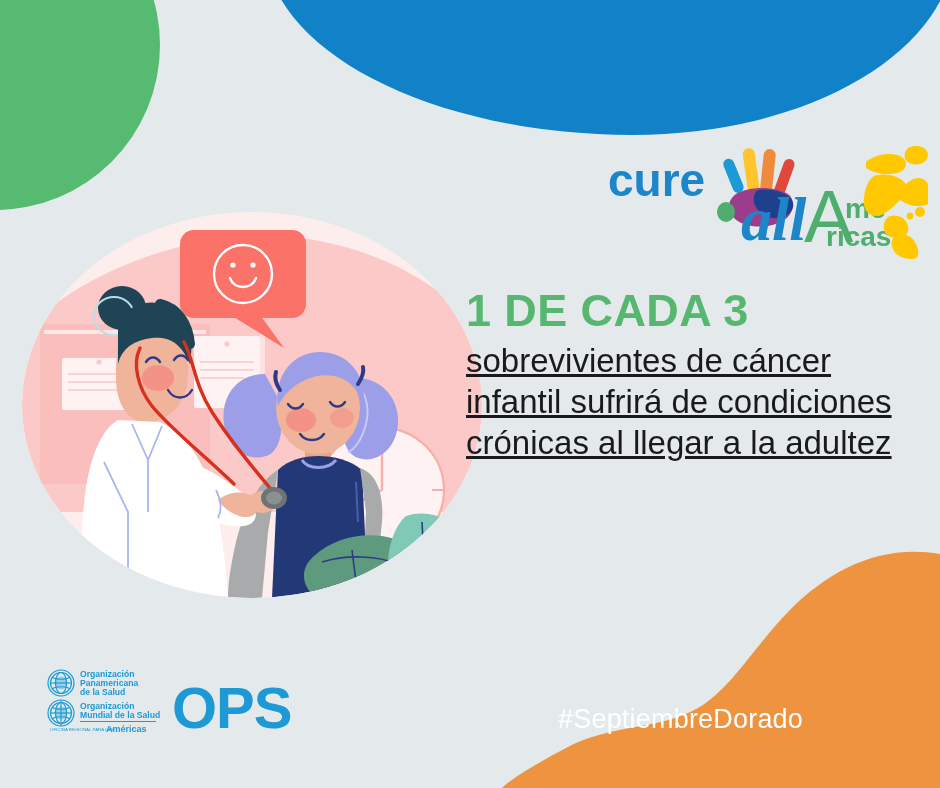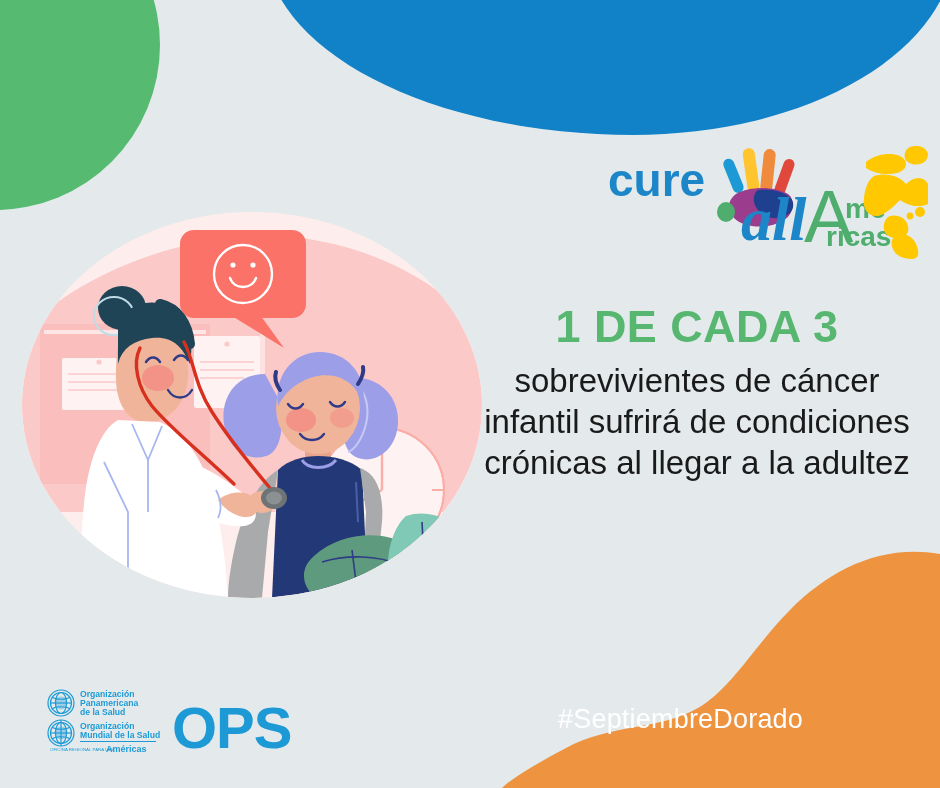--- a/index.html
+++ b/index.html
@@ -36,36 +36,37 @@
   #illus svg{display:block;width:460px;height:386px;}
 
   
   #logo-cureall{
     position:absolute;left:608px;top:142px;width:320px;height:118px;
   }
   #logo-cureall svg{display:block;}
 
   
   #copy{
-    position:absolute;left:466px;top:304px;width:462px;
-    text-align:center;
+    position:absolute;left:466px;top:288px;width:462px;
+    text-align:left;
   }
   #headline{
     font-size:45px;font-weight:bold;color:#57B770;
     letter-spacing:.4px;line-height:1.0;margin:0 0 8px 0;
     white-space:nowrap;
   }
   #subhead{
-    font-size:33px;color:#1A1A1A;line-height:1.24;margin:12px;
+    font-size:33px;color:#1A1A1A;line-height:1.24;margin:0;
     font-weight:400;
+    text-decoration:underline;
   }
 
   
   #logo-ops{
-    position:absolute;left:44px;top:688px;width:310px;height:74px;
+    position:absolute;left:44px;top:668px;width:310px;height:74px;
   }
   #logo-ops svg{display:block;}
 
   
   #hashtag{
     position:absolute;left:558px;top:704px;
     font-size:27px;color:#FFFFFF;letter-spacing:.2px;white-space:nowrap;
   }
 </style>
 </head>

